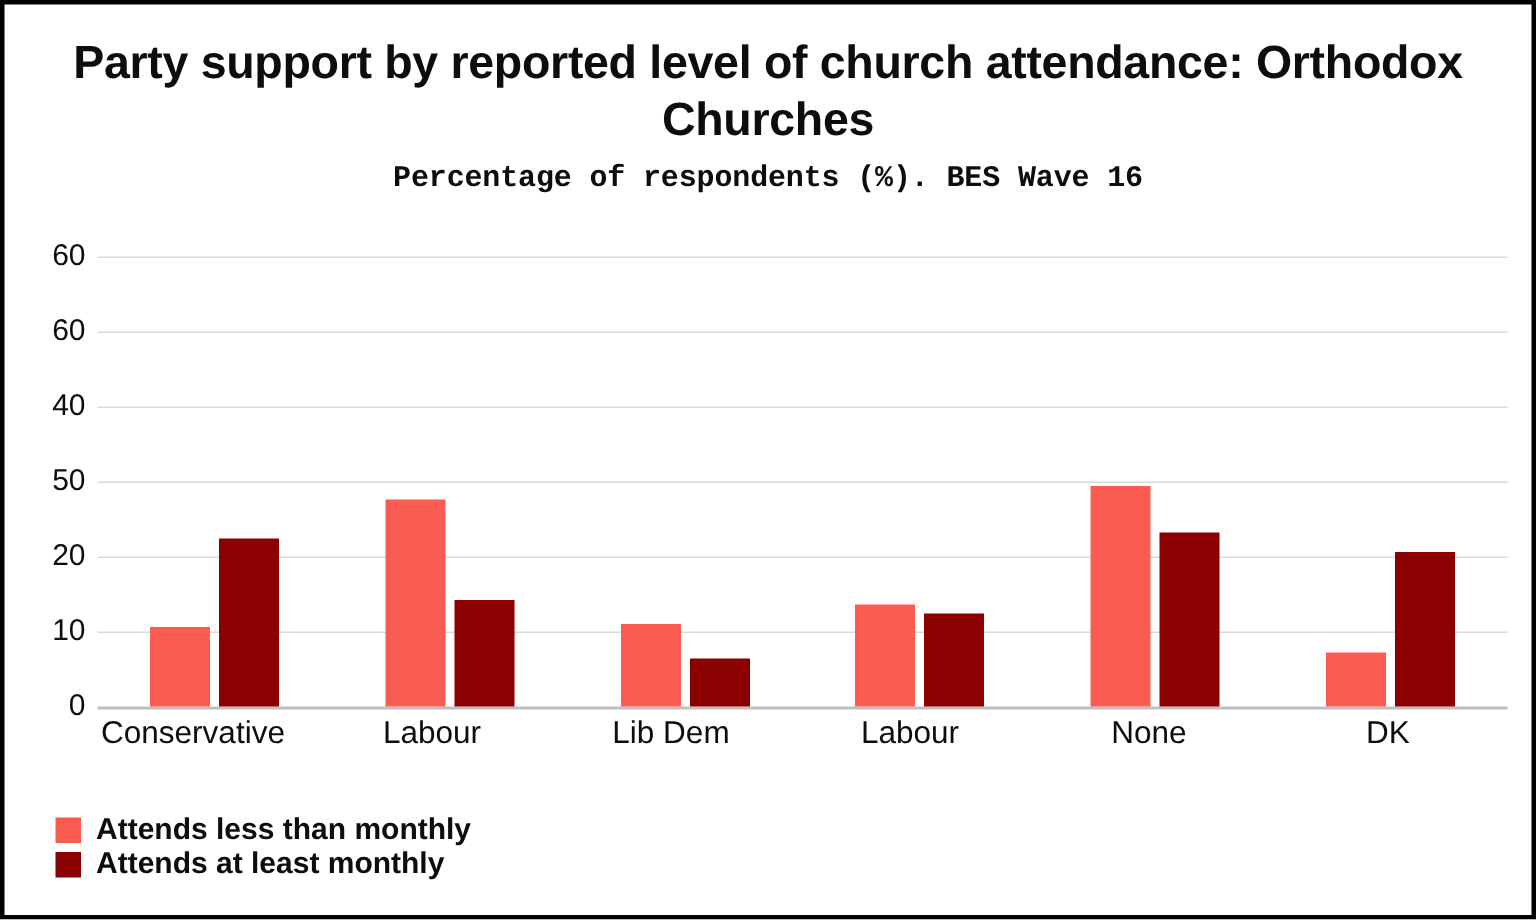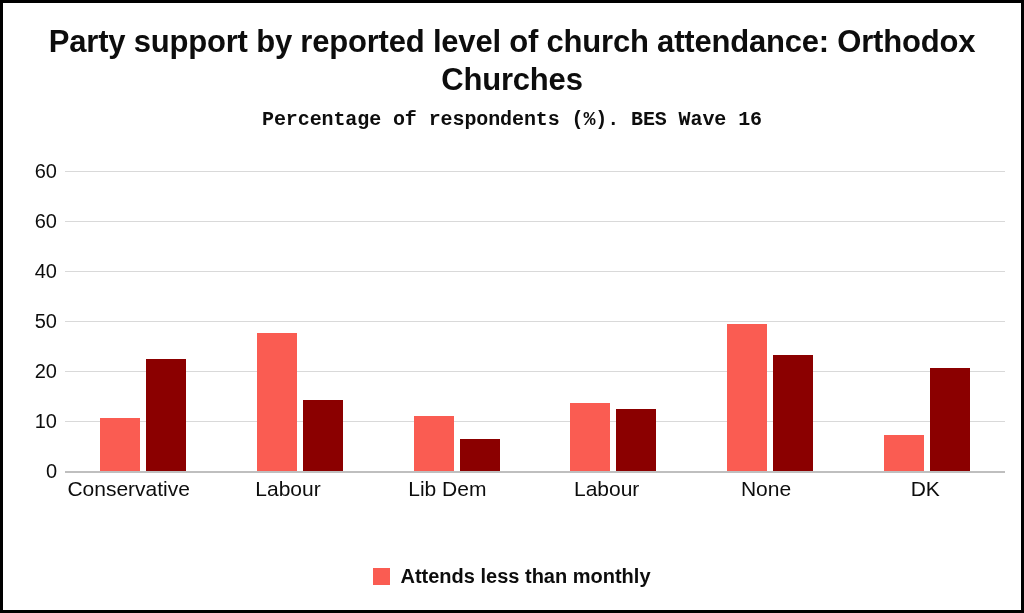--- a/index.html
+++ b/index.html
@@ -125,22 +125,23 @@
     font-size: 21px;
     color: #0d0d0d;
   }
   
   #legend {
     position: absolute;
     left: 0;
     bottom: 22px;
     width: 100%;
     display: flex;
+    flex-direction: column;
     justify-content: center;
-    align-items: flex-end;
+    align-items: flex-start;
   }
   .legend-item {
     display: flex;
     flex-direction: row;
     align-items: center;
     margin: 0 34px;
   }
   .legend-swatch {
     width: 17px;
     height: 17px;
@@ -217,15 +218,19 @@
         <div class="x-label">None</div>
         <div class="x-label">DK</div>
       </div>
   </div>
 
   <div id="legend">
       <div class="legend-item">
         <span class="legend-swatch" style="background: rgb(250, 92, 82);"></span>
         <span class="legend-label">Attends less than monthly</span>
       </div>
+      <div class="legend-item">
+        <span class="legend-swatch" style="background: rgb(139, 0, 0);"></span>
+        <span class="legend-label">Attends at least monthly</span>
+      </div>
     </div>
 
 </div>
 
 </body></html>

